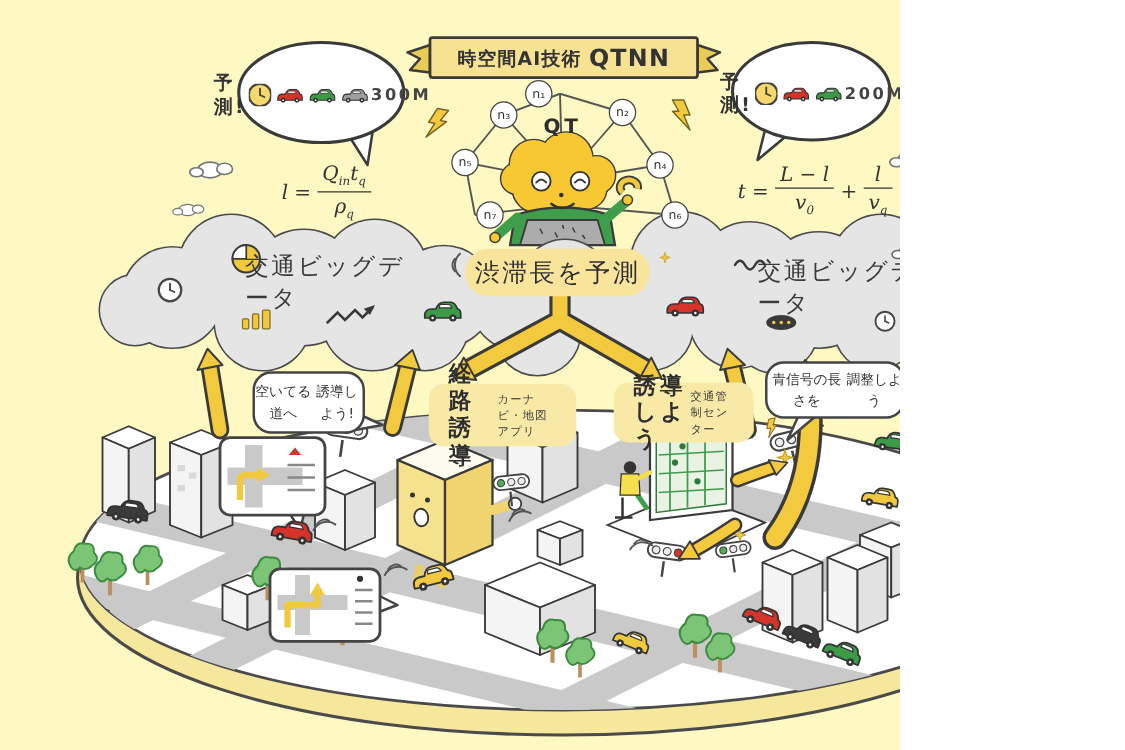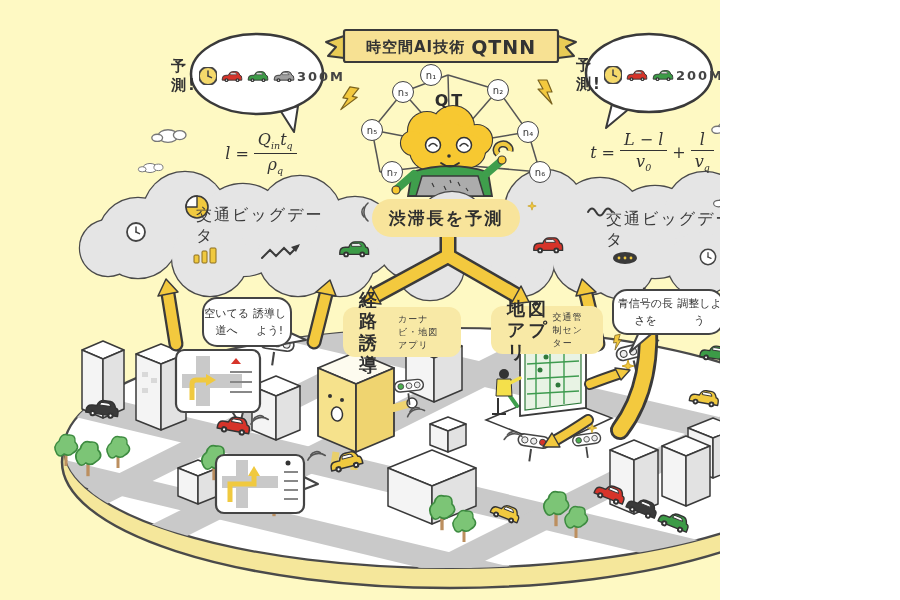--- a/index.html
+++ b/index.html
@@ -25,24 +25,24 @@
   .frac{display:inline-block;text-align:center;vertical-align:middle;}
   .frac .num{display:block;border-bottom:1.5px solid #333;padding:0 4px 1px;}
   .frac .den{display:block;padding:1px 4px 0;}
 
   .qt-label{left:422px;top:90px;width:56px;height:20px;font-size:16px;font-weight:900;
             letter-spacing:3px;color:#2e2e2e;}
 
   .node{width:22px;height:22px;border:1.6px solid #444;border-radius:50%;background:#fff;
         font-size:10px;display:flex;align-items:center;justify-content:center;color:#333;}
 
-  .cloud-label{font-size:16px;letter-spacing:2px;color:#3a3a3a;font-weight:500;}
+  .cloud-label{font-size:19px;letter-spacing:2px;color:#3a3a3a;font-weight:500;}
 
   .prediction-box{left:372px;top:199px;width:148px;height:38px;background:#F8E49B;
-                  border-radius:19px;font-size:17px;font-weight:700;letter-spacing:2px;color:#2e2e2e;}
+                  border-radius:19px;font-size:20px;font-weight:400;letter-spacing:2px;color:#2e2e2e;}
 
   .action-box{background:#F8E9A6;border-radius:12px;padding:4px 16px;justify-content:flex-end;}
   .action-title{font-size:18px;font-weight:800;letter-spacing:3px;color:#2e2e2e;line-height:1.2;}
   .action-sub{font-size:9px;letter-spacing:1px;color:#3a3a3a;margin-top:1px;}
   .route-box{left:343px;top:307px;width:118px;height:50px;}
   .signal-box{left:491px;top:306px;width:112px;height:48px;}
 
   .callout{background:#fff;border:2px solid #444;border-radius:15px;font-size:11px;
            line-height:1.55;text-align:center;color:#333;}
   .callout-route{left:202px;top:297px;width:90px;height:50px;}
@@ -538,21 +538,21 @@
 <div class="abs center cloud-label" style="left:606px;top:220px;width:140px;height:20px;">交通ビッグデータ</div>
 
 <div class="abs center prediction-box">渋滞長を予測</div>
 
 <div class="abs col action-box route-box">
   <div class="action-title">経路誘導</div>
   <div class="action-sub">カーナビ・地図アプリ</div>
 </div>
 
 <div class="abs col action-box signal-box">
-  <div class="action-title">地図アプリ</div>
+  <div class="action-title">誘導しよう</div>
   <div class="action-sub">交通管制センター</div>
 </div>
 
 <div class="abs col callout callout-route">
   <span>空いてる道へ</span>
   <span>誘導しよう!</span>
 </div>
 
 <div class="abs col callout callout-signal">
   <span>青信号の長さを</span>

